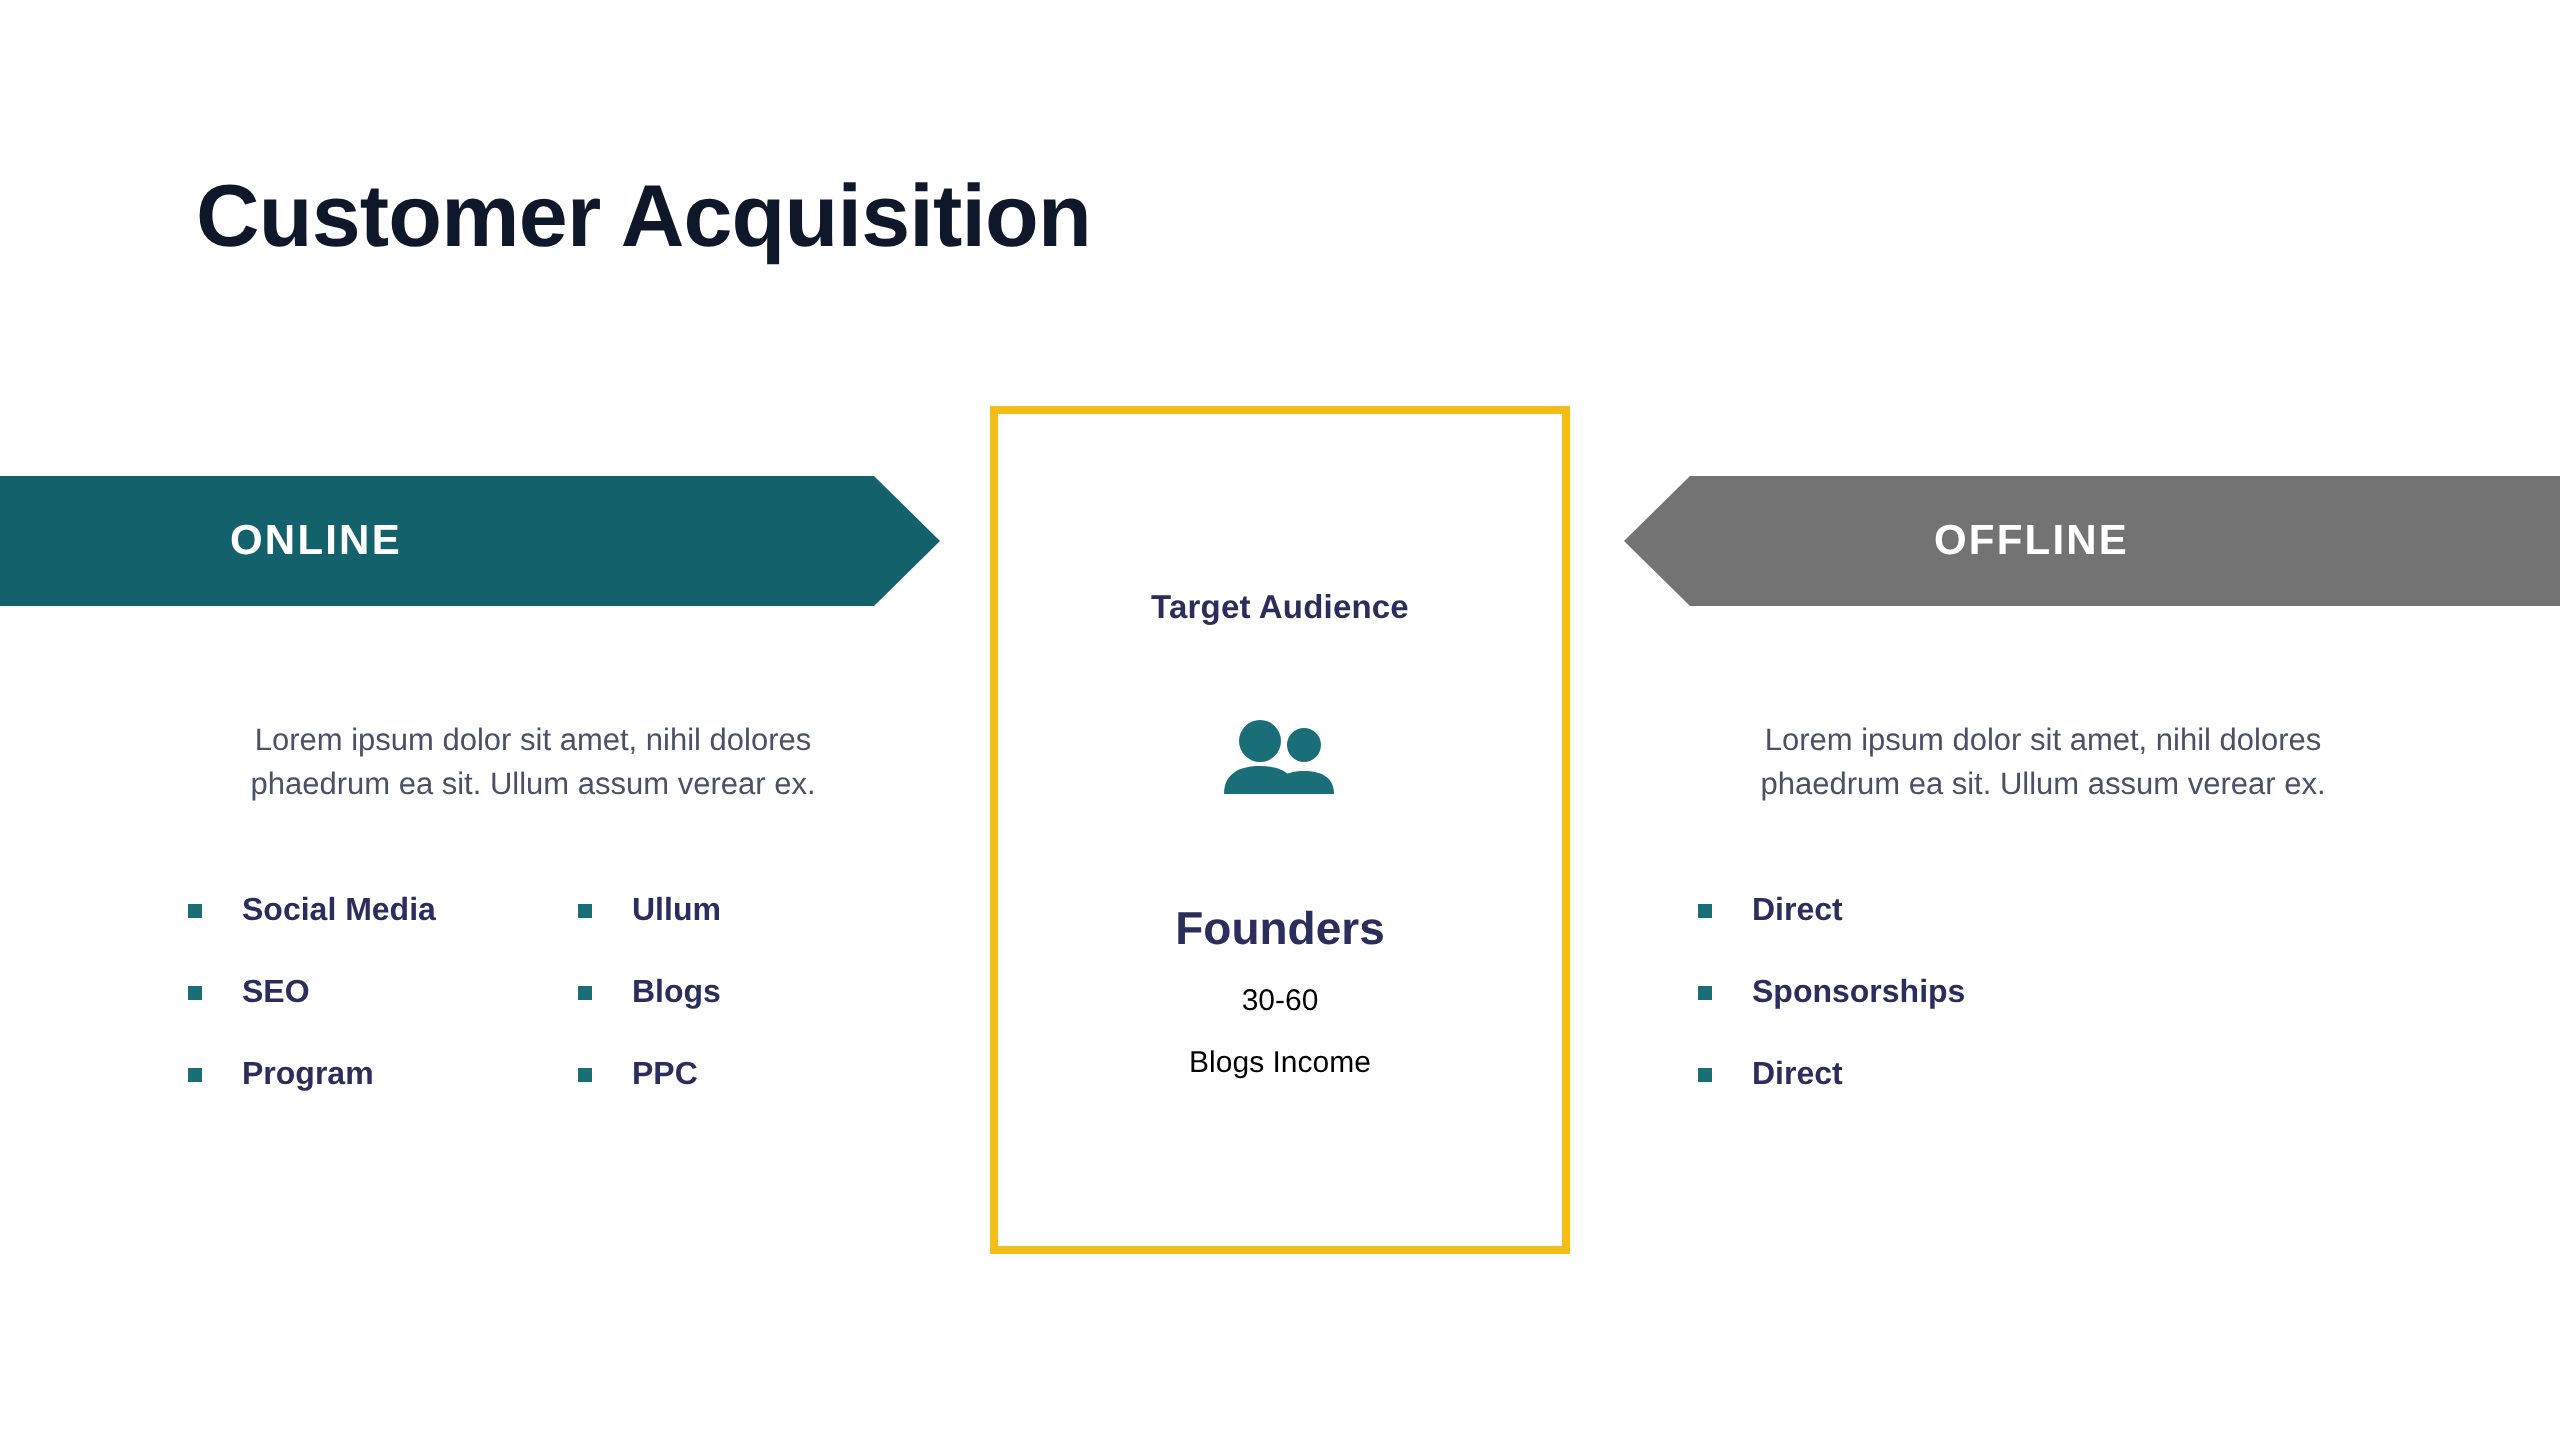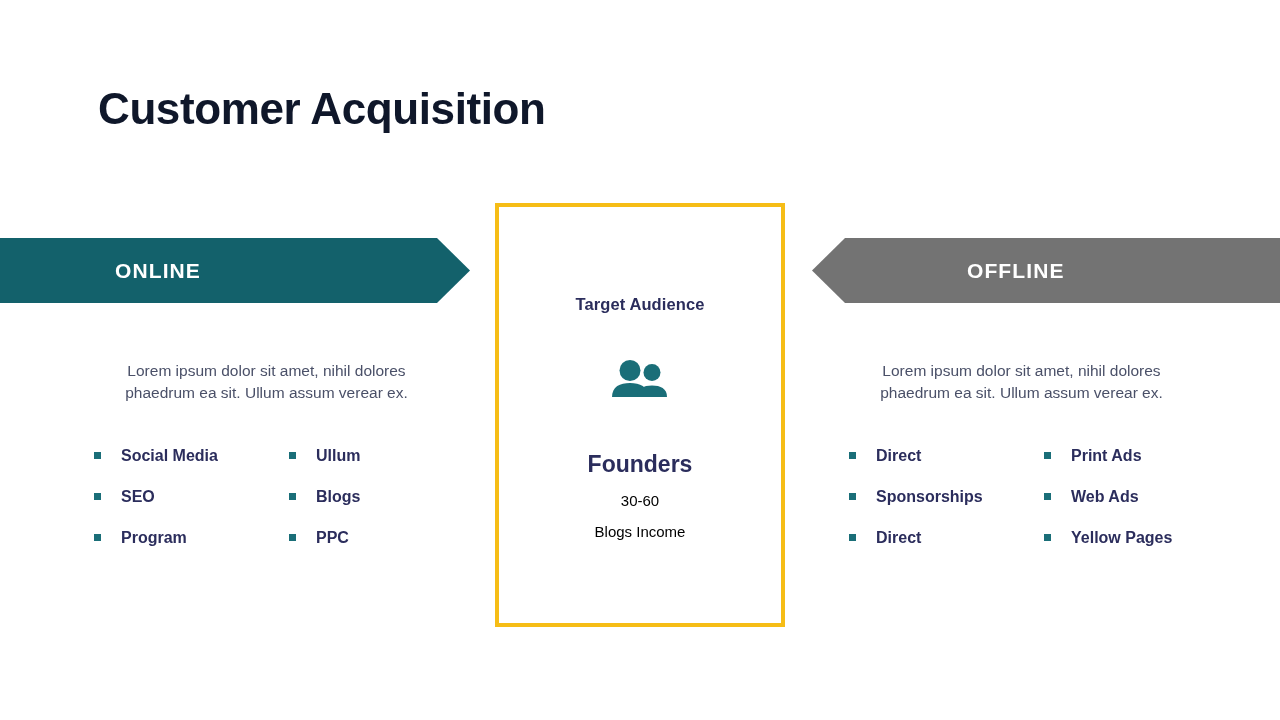--- a/index.html
+++ b/index.html
@@ -205,34 +205,20 @@
       </div>
       <div class="bullet-item">
         <span class="bullet-sq"></span>
         <span class="bullet-text">Sponsorships</span>
       </div>
       <div class="bullet-item">
         <span class="bullet-sq"></span>
         <span class="bullet-text">Direct</span>
       </div>
     </div>
-    <div class="bullet-col col-b">
-      <div class="bullet-item">
-        <span class="bullet-sq"></span>
-        <span class="bullet-text">Print Ads</span>
-      </div>
-      <div class="bullet-item">
-        <span class="bullet-sq"></span>
-        <span class="bullet-text">Web Ads</span>
-      </div>
-      <div class="bullet-item">
-        <span class="bullet-sq"></span>
-        <span class="bullet-text">Yellow Pages</span>
-      </div>
-    </div>
   </div>
 </div>
 
 <div class="center-card">
   <div class="card-title">Target Audience</div>
 
   <div class="card-icon">
     <svg width="56" height="40" viewBox="0 0 56 40" xmlns="http://www.w3.org/2000/svg">
       <circle cx="18" cy="11.5" r="10.5" fill="#1A6E78"></circle>
       <circle cx="40" cy="13.5" r="8.5" fill="#1A6E78"></circle>

